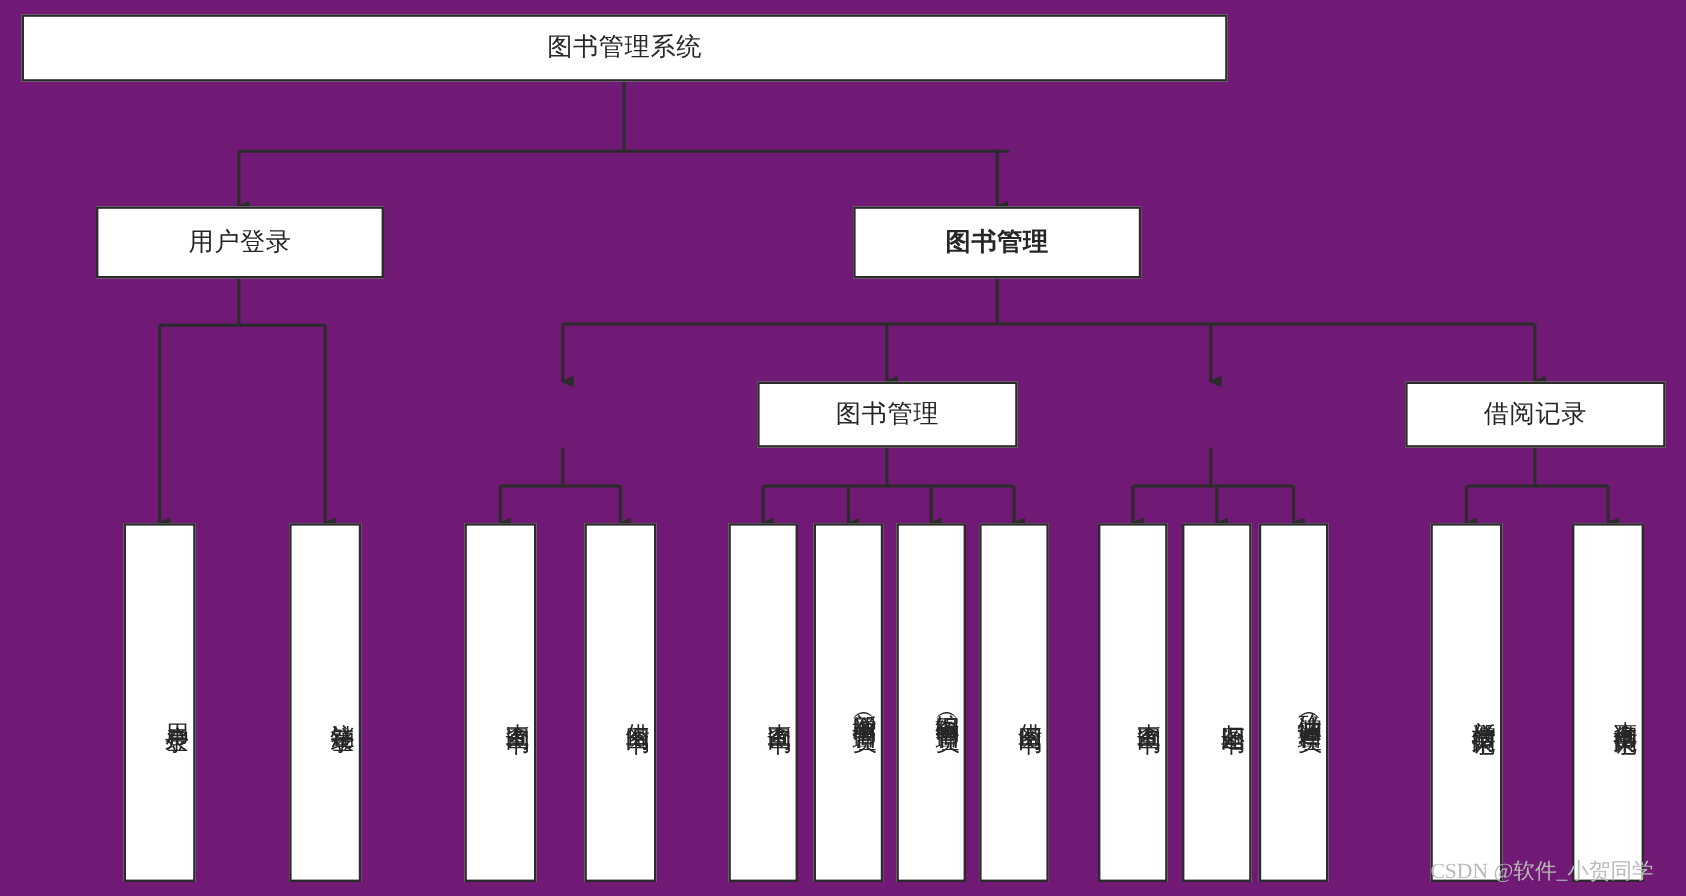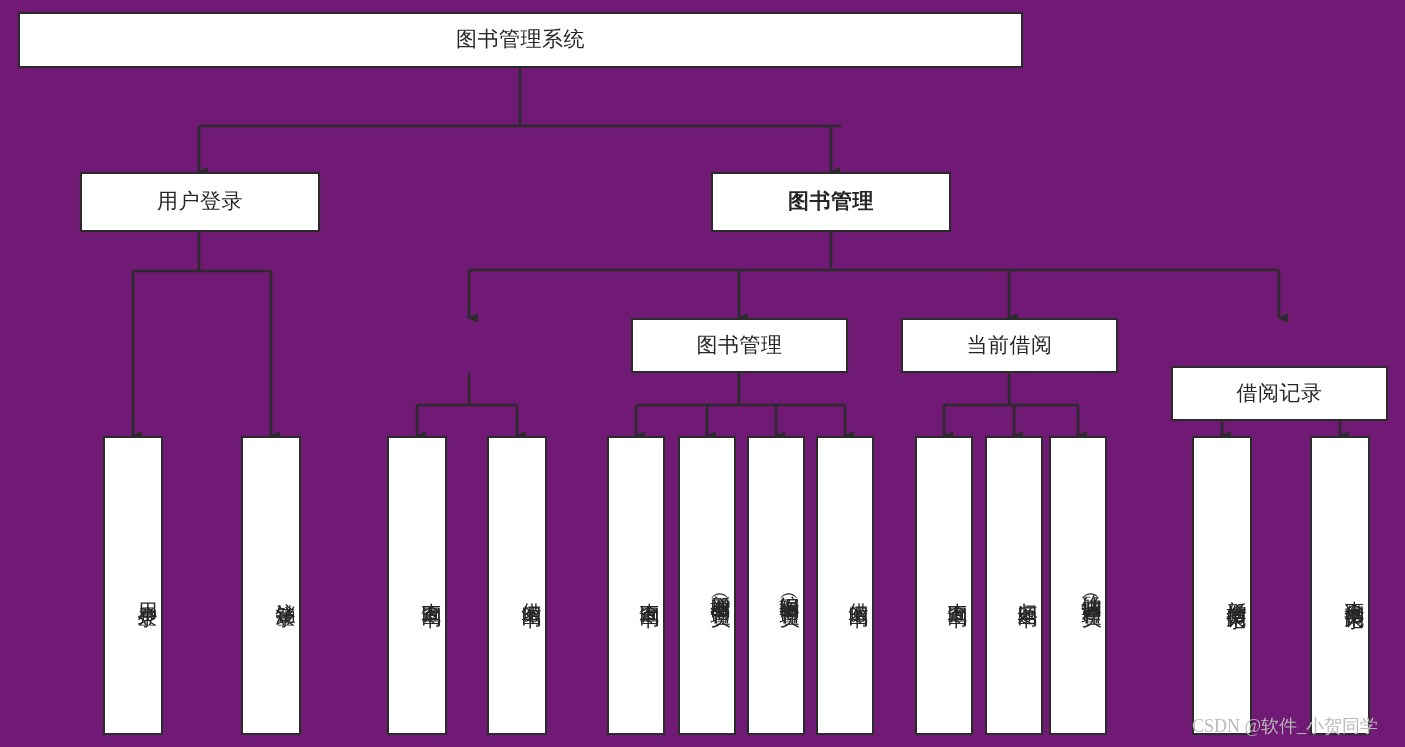--- a/index.html
+++ b/index.html
@@ -128,24 +128,21 @@
   <div class="node node-h" style="left:80px; top:172px; width:240px; height:60px;">
     <span>用户登录</span>
   </div>
   <div class="node node-h" style="left:711px; top:172px; width:240px; height:60px;font-weight:bold;">
     <span>图书管理</span>
   </div>
 
   <div class="node node-h" style="left:631px; top:318px; width:217px; height:55px;">
     <span>图书管理</span>
   </div>
-  <div class="node node-h" style="left:901px; top:318px; width:217px; height:55px;">
-    <span>当前借阅</span>
-  </div>
-  <div class="node node-h" style="left:1171px; top:318px; width:217px; height:55px;margin-top:48px;">
+  <div class="node node-h" style="left:1171px; top:318px; width:217px; height:55px;">
     <span>借阅记录</span>
   </div>
 
   <div class="node node-v" style="left:103px; top:436px; width:60px; height:299px;">
     <span>用户登录</span>
   </div>
   <div class="node node-v" style="left:241px; top:436px; width:60px; height:299px;">
     <span>注销登录</span>
   </div>
 

